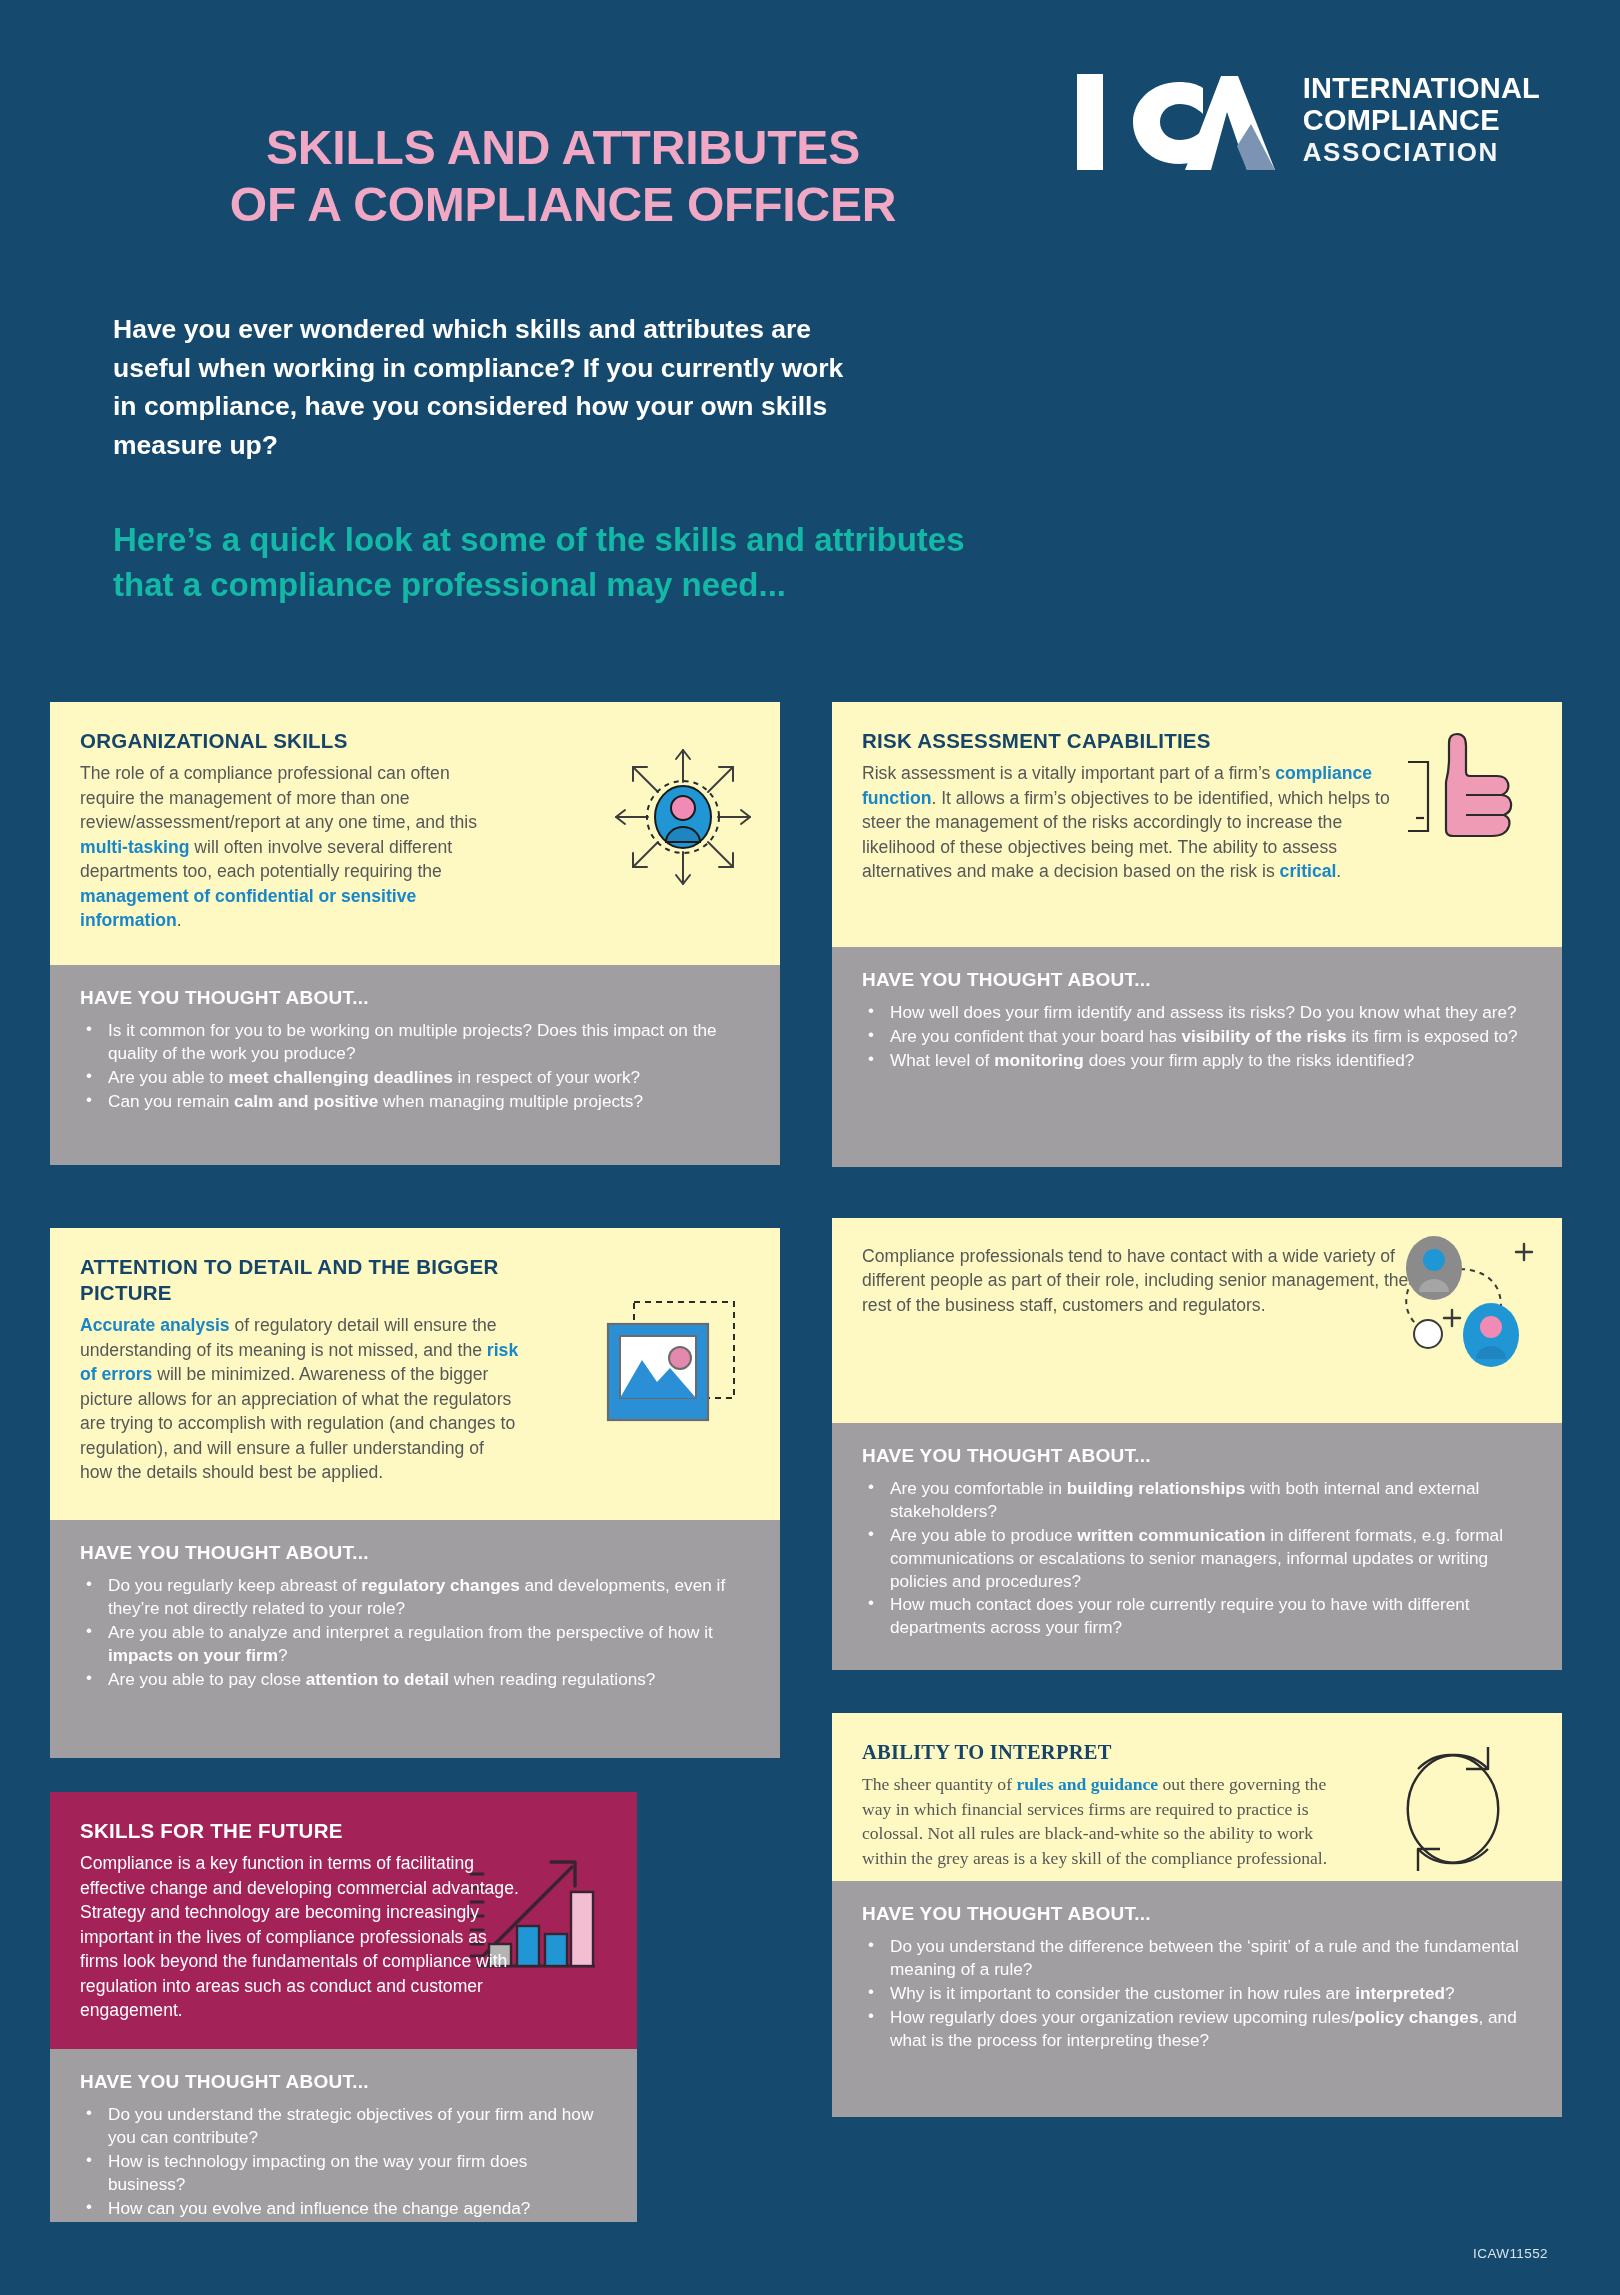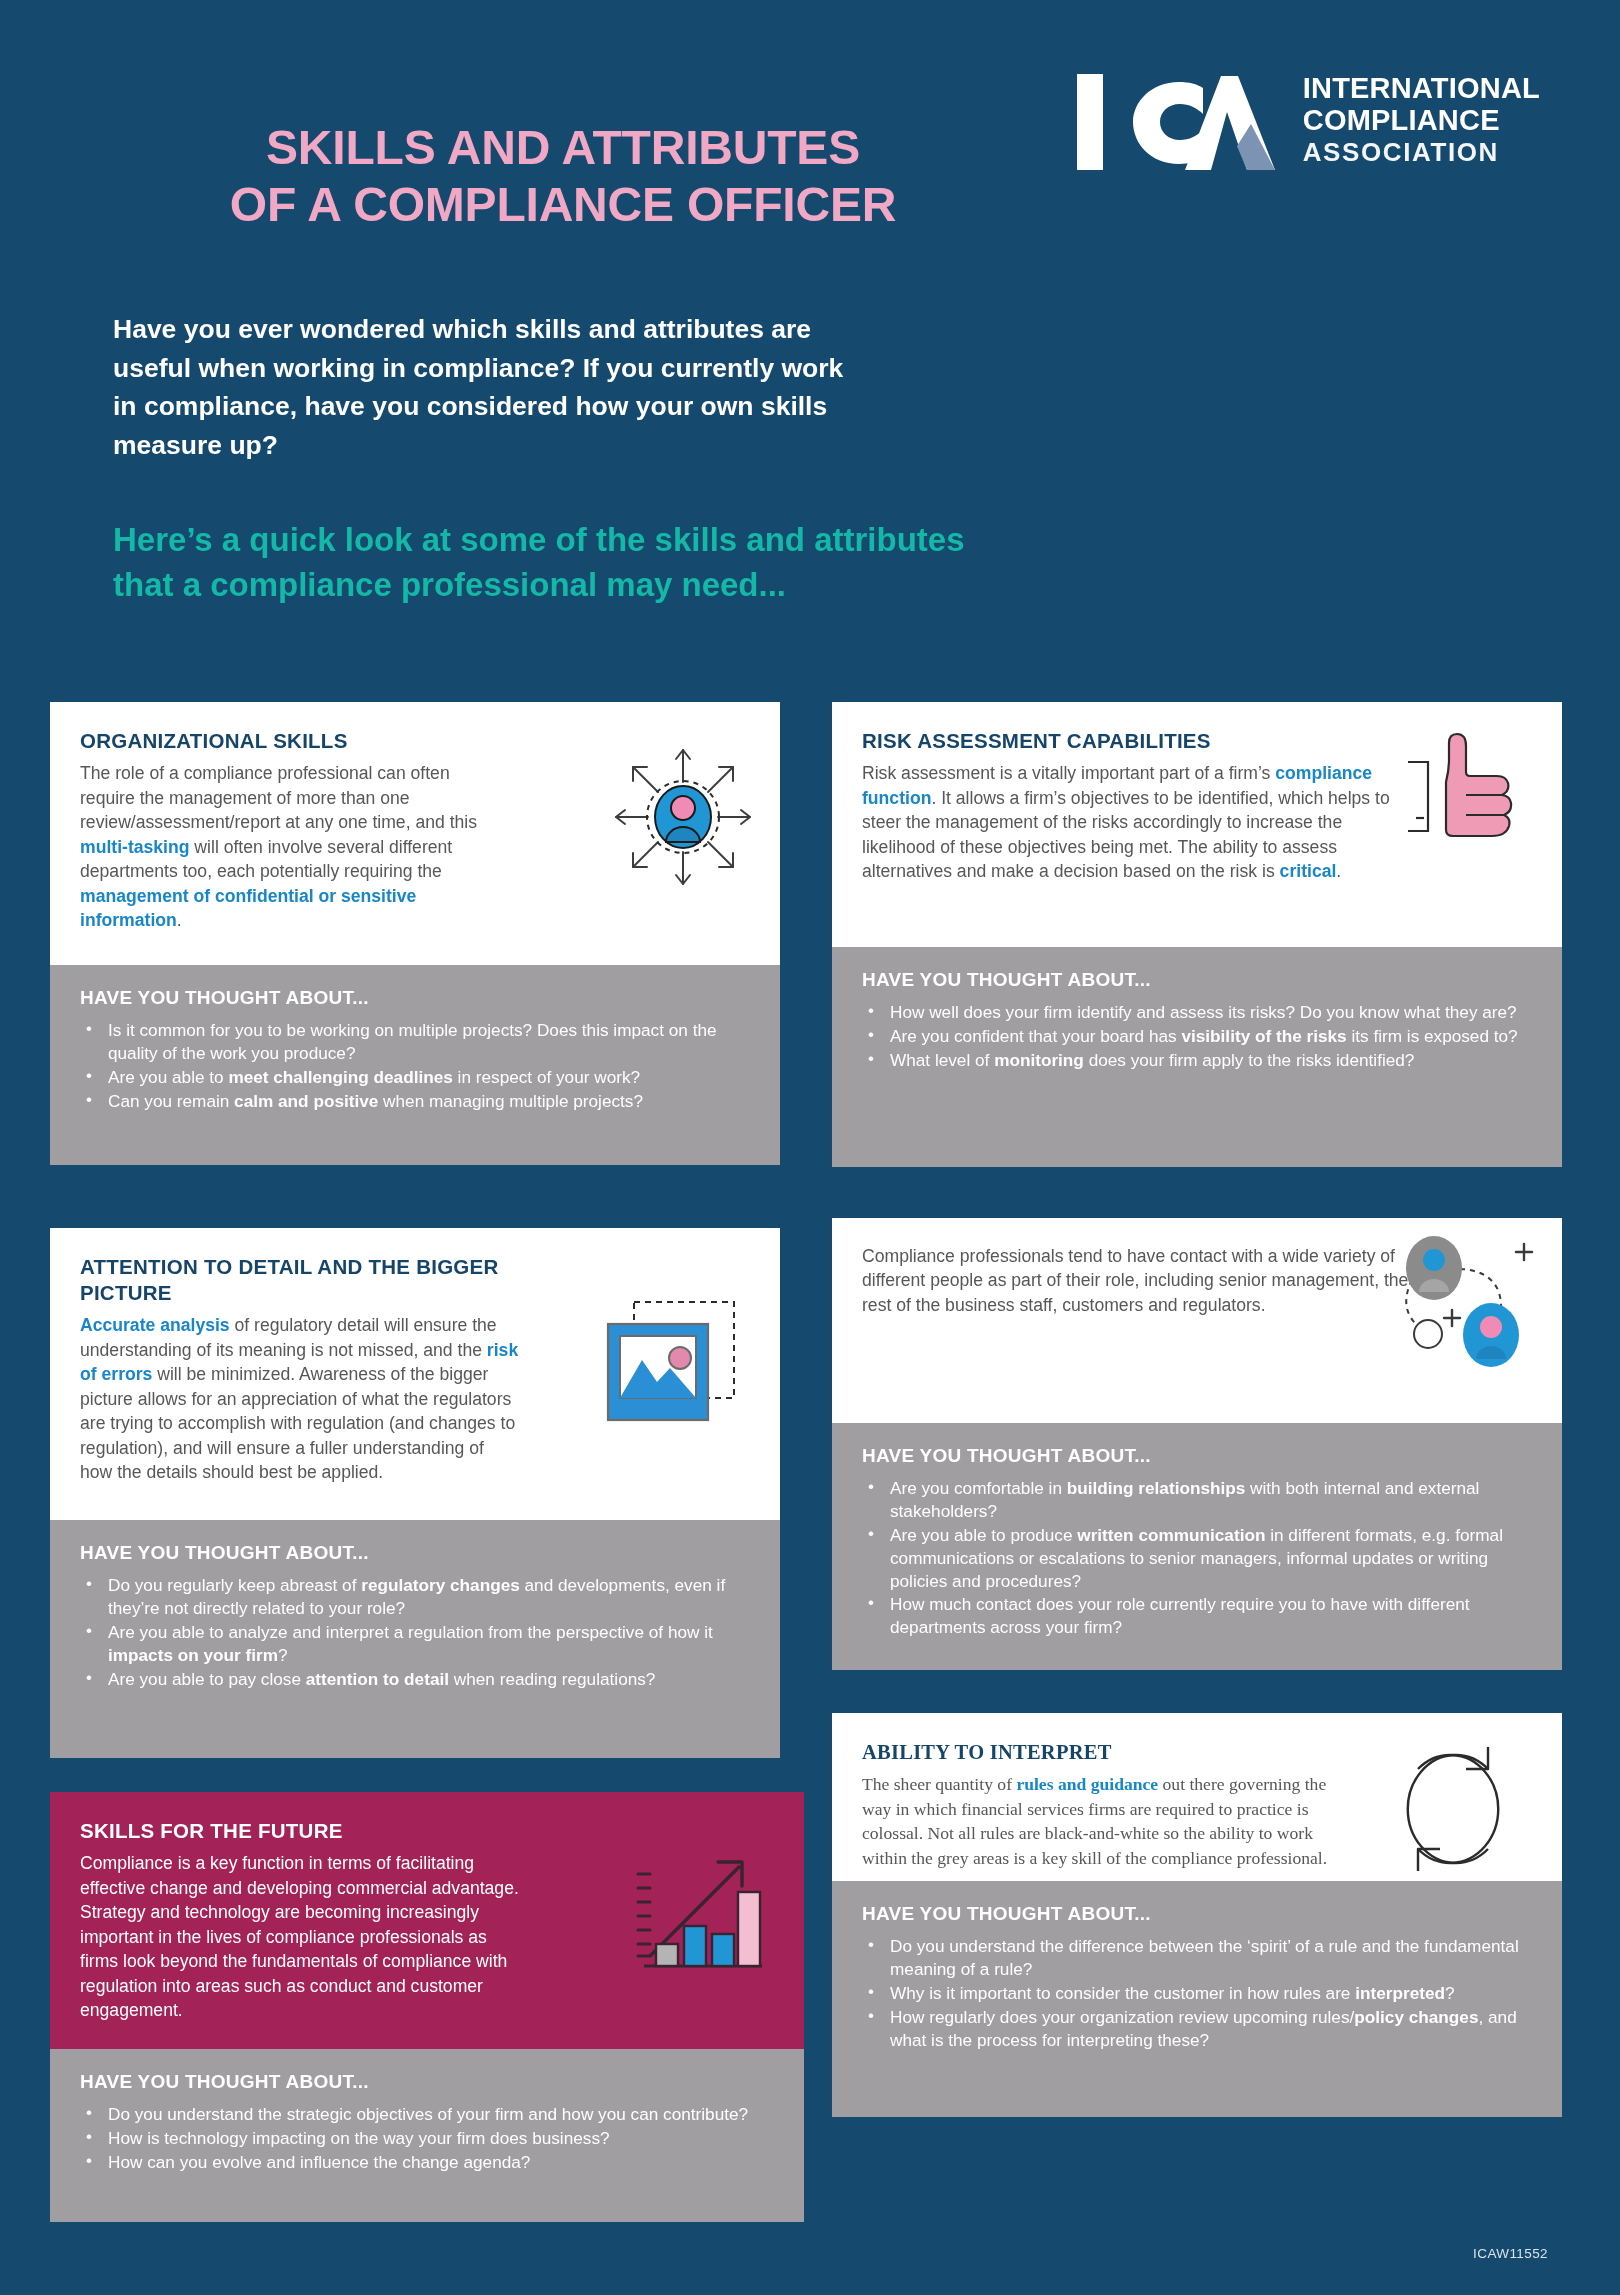--- a/index.html
+++ b/index.html
@@ -66,21 +66,21 @@
     color: #14b8a6;
     font-size: 33px;
     font-weight: bold;
     line-height: 1.35;
   }
   .subtitle span { display: block; white-space: nowrap; }
 
   
   .card { position: absolute; }
   .card-body {
-    background: #ffffff;
+    background: #fef9c3;
     padding: 26px 30px 24px 30px;
     position: relative;
   }
   .card-body.magenta { background: #a32258; }
   .card-heading {
     color: #16456a;
     font-size: 20.5px;
     font-weight: bold;
     letter-spacing: 0.25px;
     line-height: 1.28;
@@ -303,21 +303,21 @@
     <div class="card-footer" style="height:247px;">
       <div class="footer-heading">HAVE YOU THOUGHT ABOUT...</div>
       <ul class="bullets">
           <li>Are you comfortable in <b>building relationships</b> with both internal and external stakeholders?</li>
           <li>Are you able to produce <b>written communication</b> in different formats, e.g. formal communications or escalations to senior managers, informal updates or writing policies and procedures?</li>
           <li>How much contact does your role currently require you to have with different departments across your firm?</li>
         </ul>
     </div>
   </div>
 
-  <div class="card" style="left:50px; top:1792px; width:754px;">
+  <div class="card" style="left:50px; top:1792px; width:587px;">
     <div class="card-body magenta" style="height:257px;">
       <div class="icon-holder" style="right:36px; top:52px; width:140px; height:140px;">
         <svg width="140" height="140" viewBox="0 0 140 140" xmlns="http://www.w3.org/2000/svg">
           <line x1="16" y1="122" x2="134" y2="122" stroke="#3a2330" stroke-width="3"></line>
           <g stroke="#3a2330" stroke-width="3" stroke-linecap="round">
             <line x1="10" y1="30" x2="22" y2="30"></line>
               <line x1="10" y1="44" x2="22" y2="44"></line>
             <line x1="10" y1="58" x2="22" y2="58"></line>
               <line x1="10" y1="72" x2="22" y2="72"></line>
             <line x1="10" y1="86" x2="22" y2="86"></line>

